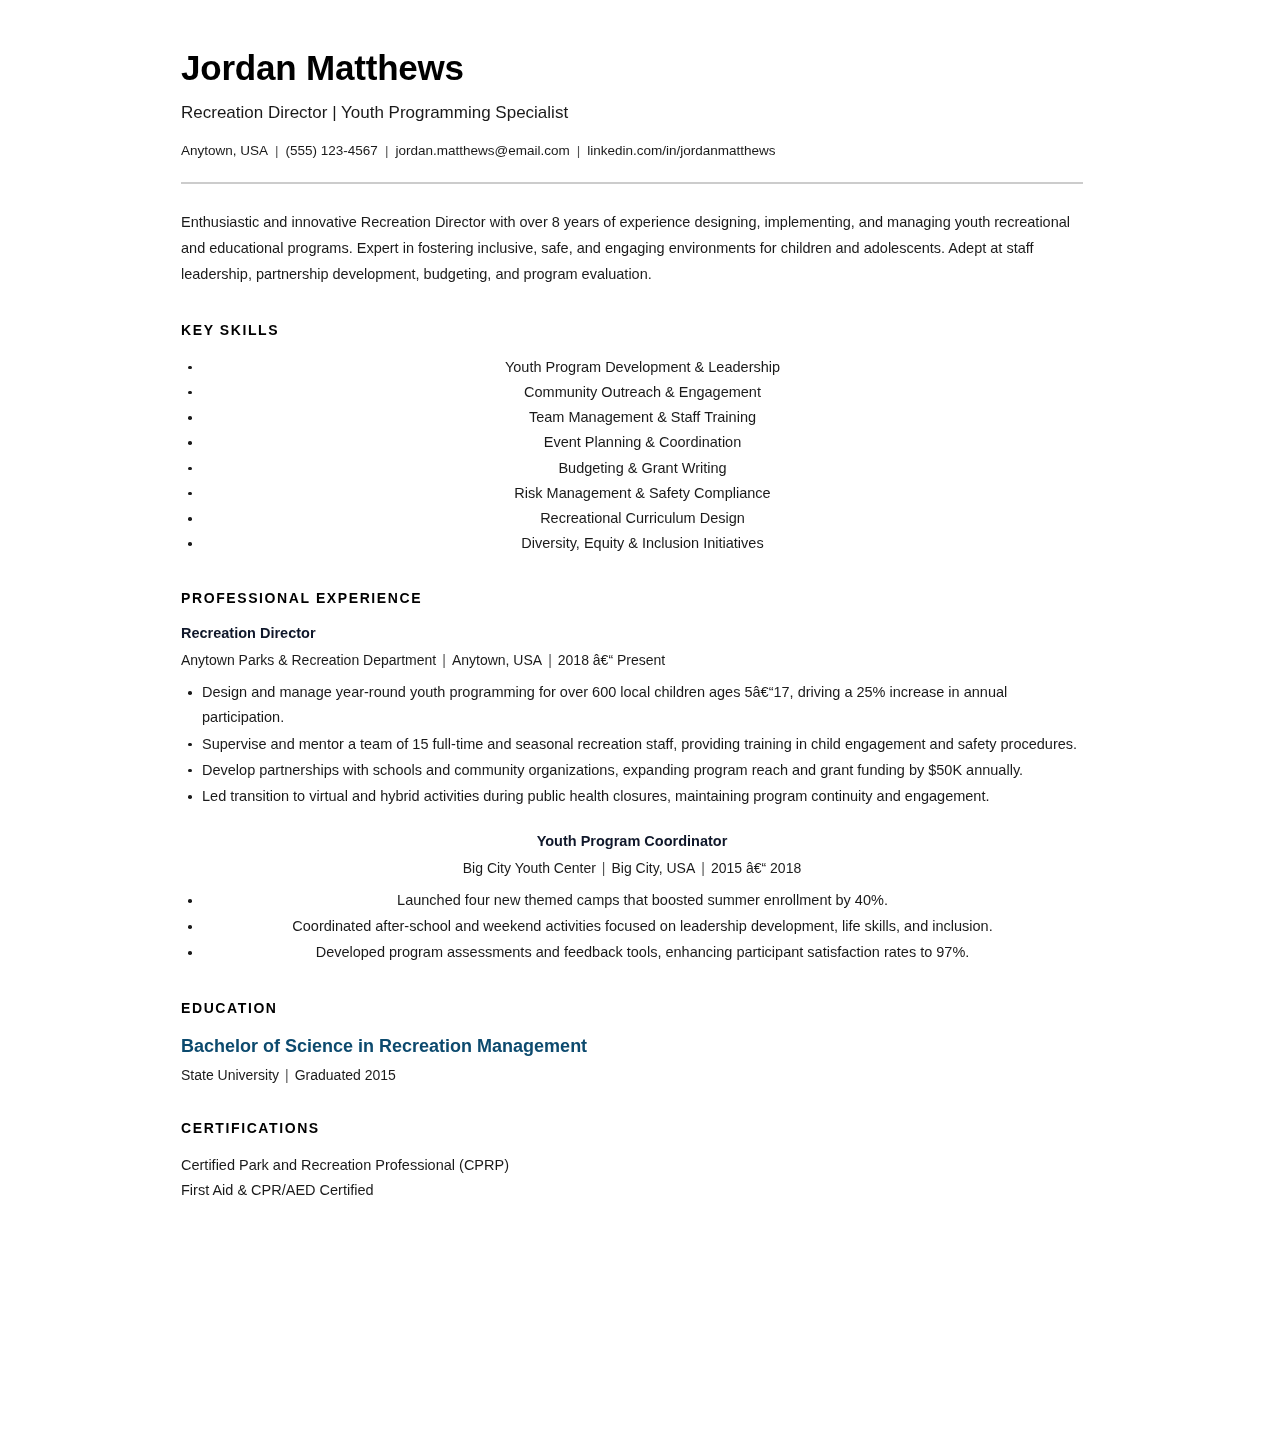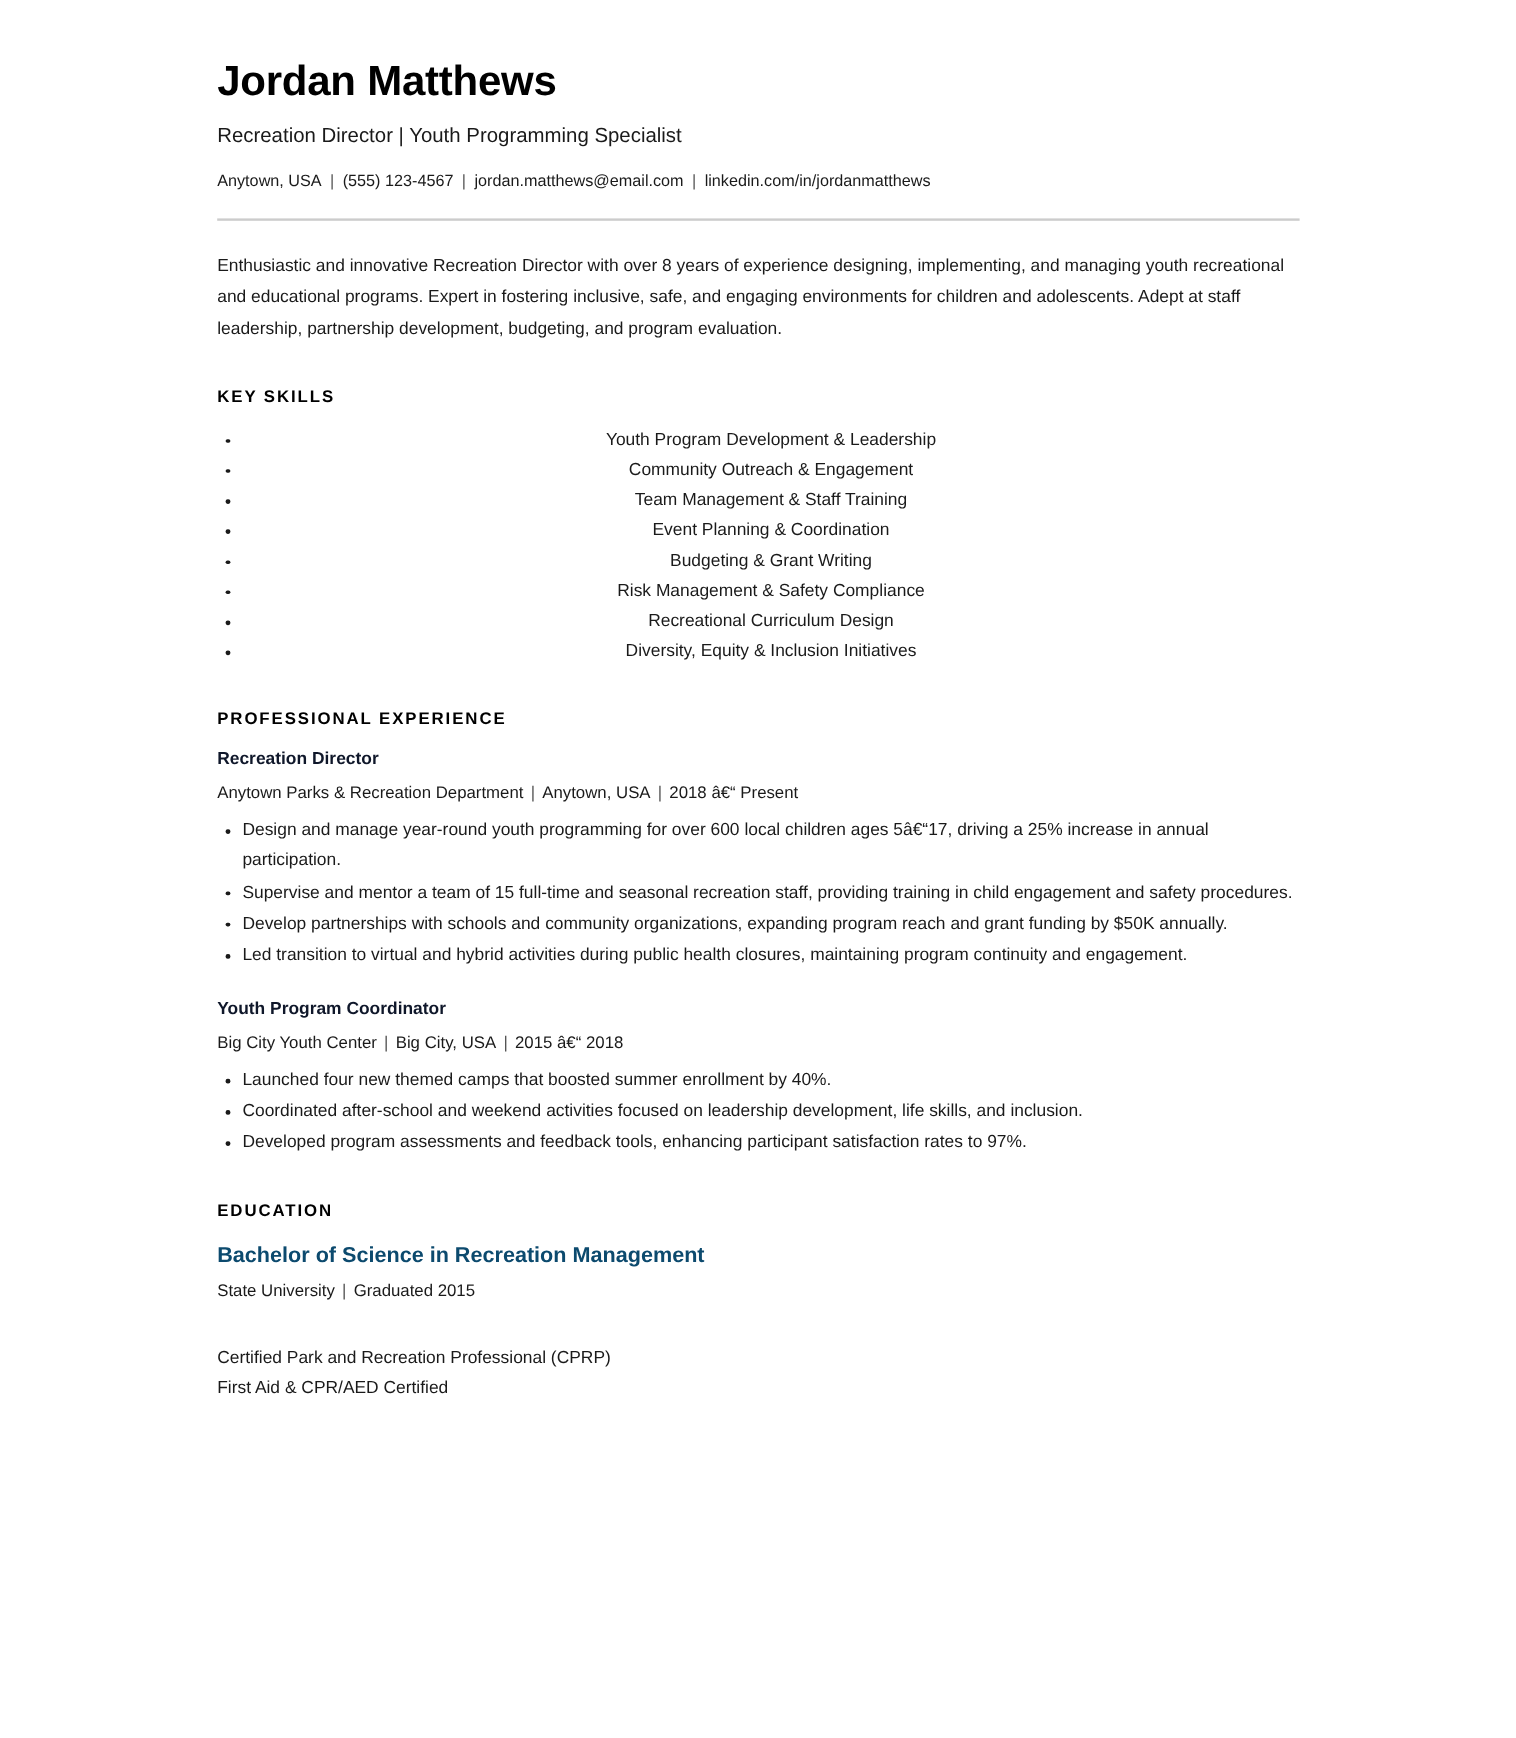--- a/index.html
+++ b/index.html
@@ -99,21 +99,21 @@
     height: 3.6px;
     border-radius: 50%;
     background: #1a1a1a;
   }
   ul.skills li { line-height: 1.74; text-align: center; }
   ul.job-bullets { margin-top: 9px; }
   ul.job-bullets li { margin-bottom: 1px; }
 
   
   .job { margin-bottom: 22px; }
-  .job:last-child { margin-bottom: 0; }
+  .job:last-child { margin-bottom: 0; text-align: center; }
   .job-title {
     font-size: 14.5px;
     font-weight: bold;
     line-height: 1.5;
     margin: 0 0 5px 0;
     color: #0f172a;
   }
   .job-meta {
     font-size: 14px;
     line-height: 1.5;
@@ -213,18 +213,19 @@
 
     <section class="section">
       <h2 class="section-title">EDUCATION</h2>
       <div class="edu-degree">Bachelor of Science in Recreation Management</div>
       <div class="edu-meta">
         <span>State University</span><span class="meta-sep">|</span><span>Graduated 2015</span>
       </div>
     </section>
 
     <section class="section">
+      <h2 class="section-title">CERTIFICATIONS</h2>
       <p class="cert-line">Certified Park and Recreation Professional (CPRP)</p>
       <p class="cert-line">First Aid &amp; CPR/AED Certified</p>
     </section>
 
   </div>
 </div>
 
 </body></html>

